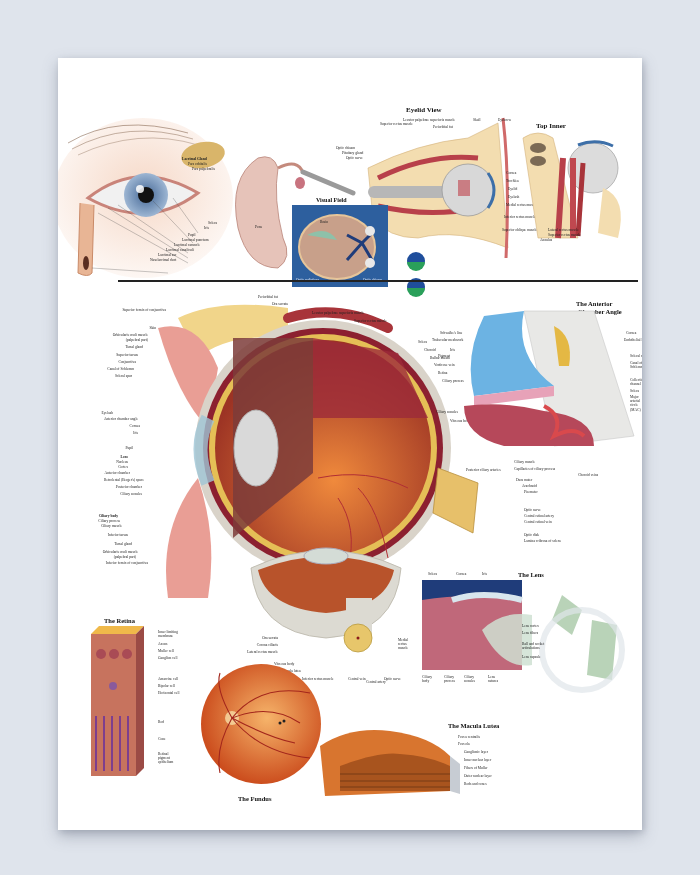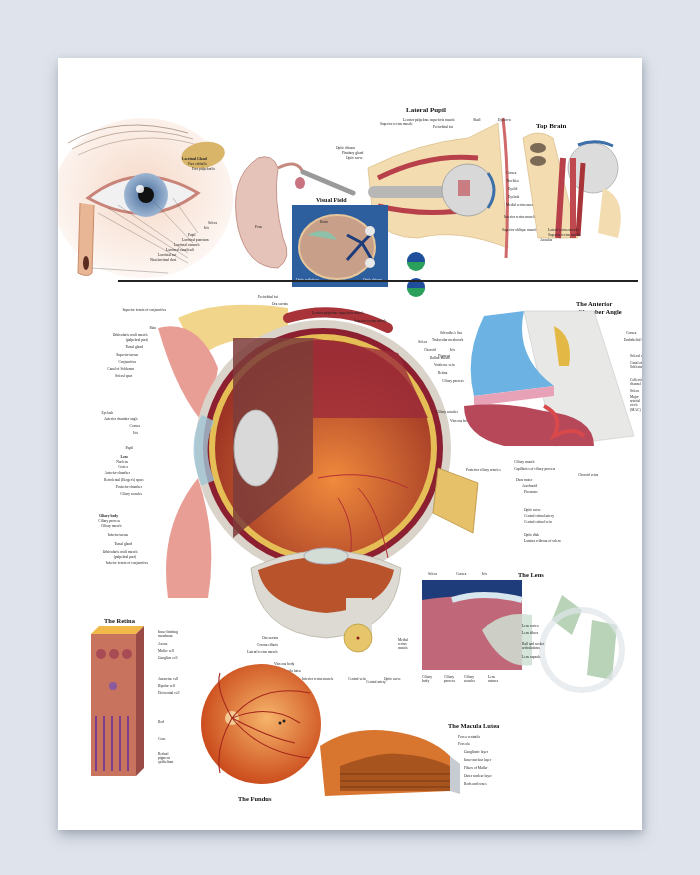--- a/index.html
+++ b/index.html
@@ -72,21 +72,21 @@
     <path d="M30 20 Q0 40 10 90 Q20 130 50 130 Q65 120 55 100 Q45 60 50 30 Q45 15 30 20Z" fill="#e6c3b9" stroke="#b98478" stroke-width="0.8"></path>
     <path d="M50 30 Q70 20 75 35" stroke="#c48a7d" stroke-width="3" fill="none"></path>
     <ellipse cx="72" cy="45" rx="5" ry="6" fill="#c8737f"></ellipse>
     <path d="M75 34 L125 55" stroke="#9a9a9a" stroke-width="5" stroke-linecap="round"></path>
   </svg>
   <div class="lbl" style="left:197px;top:167px;">Pons</div>
   <div class="lbl" style="left:278px;top:88px;">Optic chiasm</div>
   <div class="lbl" style="left:284px;top:93px;">Pituitary gland</div>
   <div class="lbl" style="left:288px;top:98px;">Optic nerve</div>
 
-  <div class="sec-title" style="left:348px;top:48px;font-size:7px;">Lateral Pupil</div>
+  <div class="sec-title" style="left:348px;top:48px;font-size:7px;">Eyelid View</div>
   <svg style="left:300px;top:60px;" width="160" height="140" viewBox="0 0 160 140">
     <path d="M10 50 Q60 25 110 20 L140 5 L150 130 Q100 110 60 120 Q30 120 15 100 Z" fill="#f3ddb0" stroke="#d3b27c" stroke-width="0.6"></path>
     <path d="M20 60 Q70 35 120 40" stroke="#b8404a" stroke-width="5" fill="none"></path>
     <path d="M20 88 Q70 100 120 90" stroke="#b8404a" stroke-width="5" fill="none"></path>
     <rect x="10" y="68" width="80" height="12" rx="6" fill="#b7b7b7"></rect>
     <circle cx="110" cy="72" r="26" fill="#d8d8d8" stroke="#9a9a9a" stroke-width="0.8"></circle>
     <rect x="100" y="62" width="12" height="16" fill="#c97d83"></rect>
     <path d="M130 55 Q142 72 130 90" stroke="#3d6fa8" stroke-width="3" fill="none"></path>
     <path d="M145 0 Q152 60 148 140" stroke="#d06a6a" stroke-width="3" fill="none"></path>
   </svg>
@@ -96,21 +96,21 @@
   <div class="lbl" style="left:415px;top:60px;">Skull</div>
   <div class="lbl" style="left:440px;top:60px;">Eyebrow</div>
   <div class="lbl" style="left:448px;top:113px;">Cornea</div>
   <div class="lbl" style="left:448px;top:121px;">Trochlea</div>
   <div class="lbl" style="left:450px;top:129px;">Eyelid</div>
   <div class="lbl" style="left:450px;top:137px;">Eyelash</div>
   <div class="lbl" style="left:448px;top:145px;">Medial rectus muscle</div>
   <div class="lbl" style="left:446px;top:157px;">Inferior rectus muscle</div>
   <div class="lbl" style="left:444px;top:170px;">Superior oblique muscle</div>
 
-  <div class="sec-title" style="left:478px;top:64px;font-size:7px;">Top Brain</div>
+  <div class="sec-title" style="left:478px;top:64px;font-size:7px;">Top Inner</div>
   <svg style="left:460px;top:70px;" width="110" height="120" viewBox="0 0 110 120">
     <path d="M5 10 Q20 0 35 10 L60 110 L20 110 Z" fill="#f3ddb0" stroke="#d3b27c" stroke-width="0.6"></path>
     <ellipse cx="20" cy="20" rx="8" ry="5" fill="#7b6a55"></ellipse>
     <ellipse cx="20" cy="33" rx="8" ry="5" fill="#7b6a55"></ellipse>
     <circle cx="75" cy="40" r="25" fill="#dcdcdc" stroke="#a9a9a9" stroke-width="0.8"></circle>
     <path d="M60 17 Q78 10 95 18" stroke="#3d6fa8" stroke-width="3" fill="none"></path>
     <path d="M45 30 L40 110" stroke="#b8404a" stroke-width="6"></path>
     <path d="M55 30 L55 110" stroke="#c0484f" stroke-width="6"></path>
     <path d="M65 35 L60 108" stroke="#a8343a" stroke-width="5"></path>
     <path d="M85 60 Q110 70 100 110 L80 105 Z" fill="#f3ddb0"></path>

